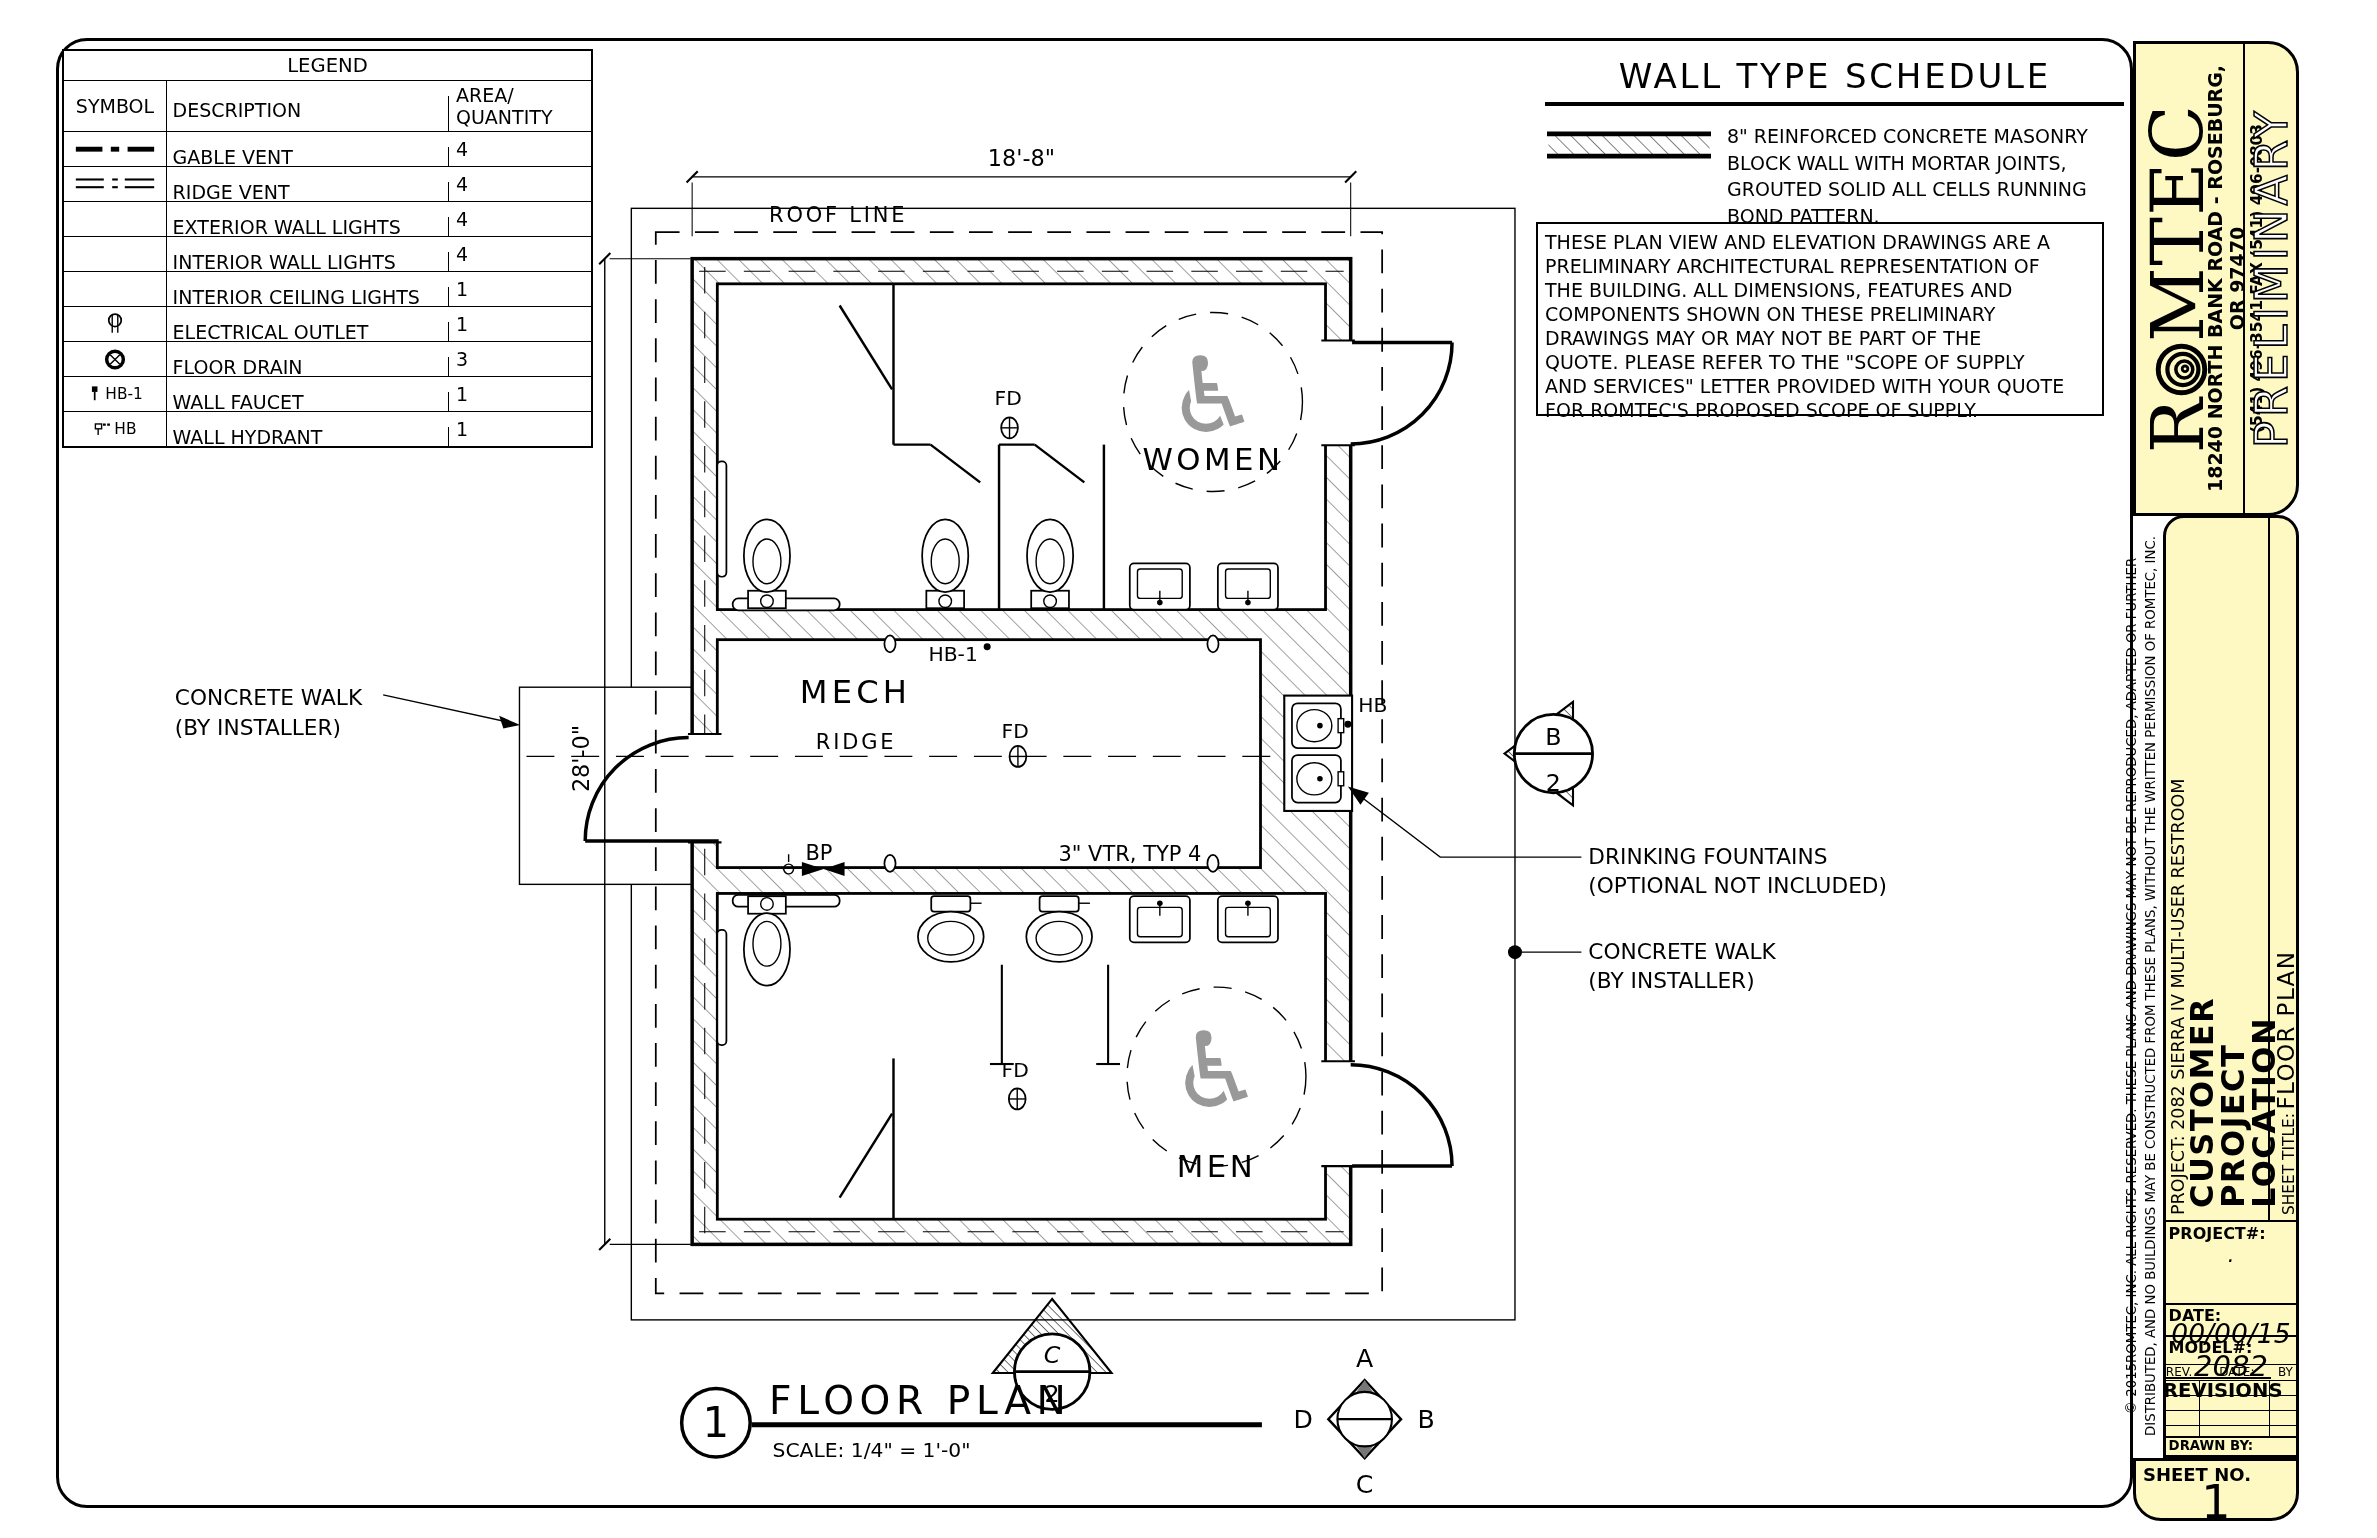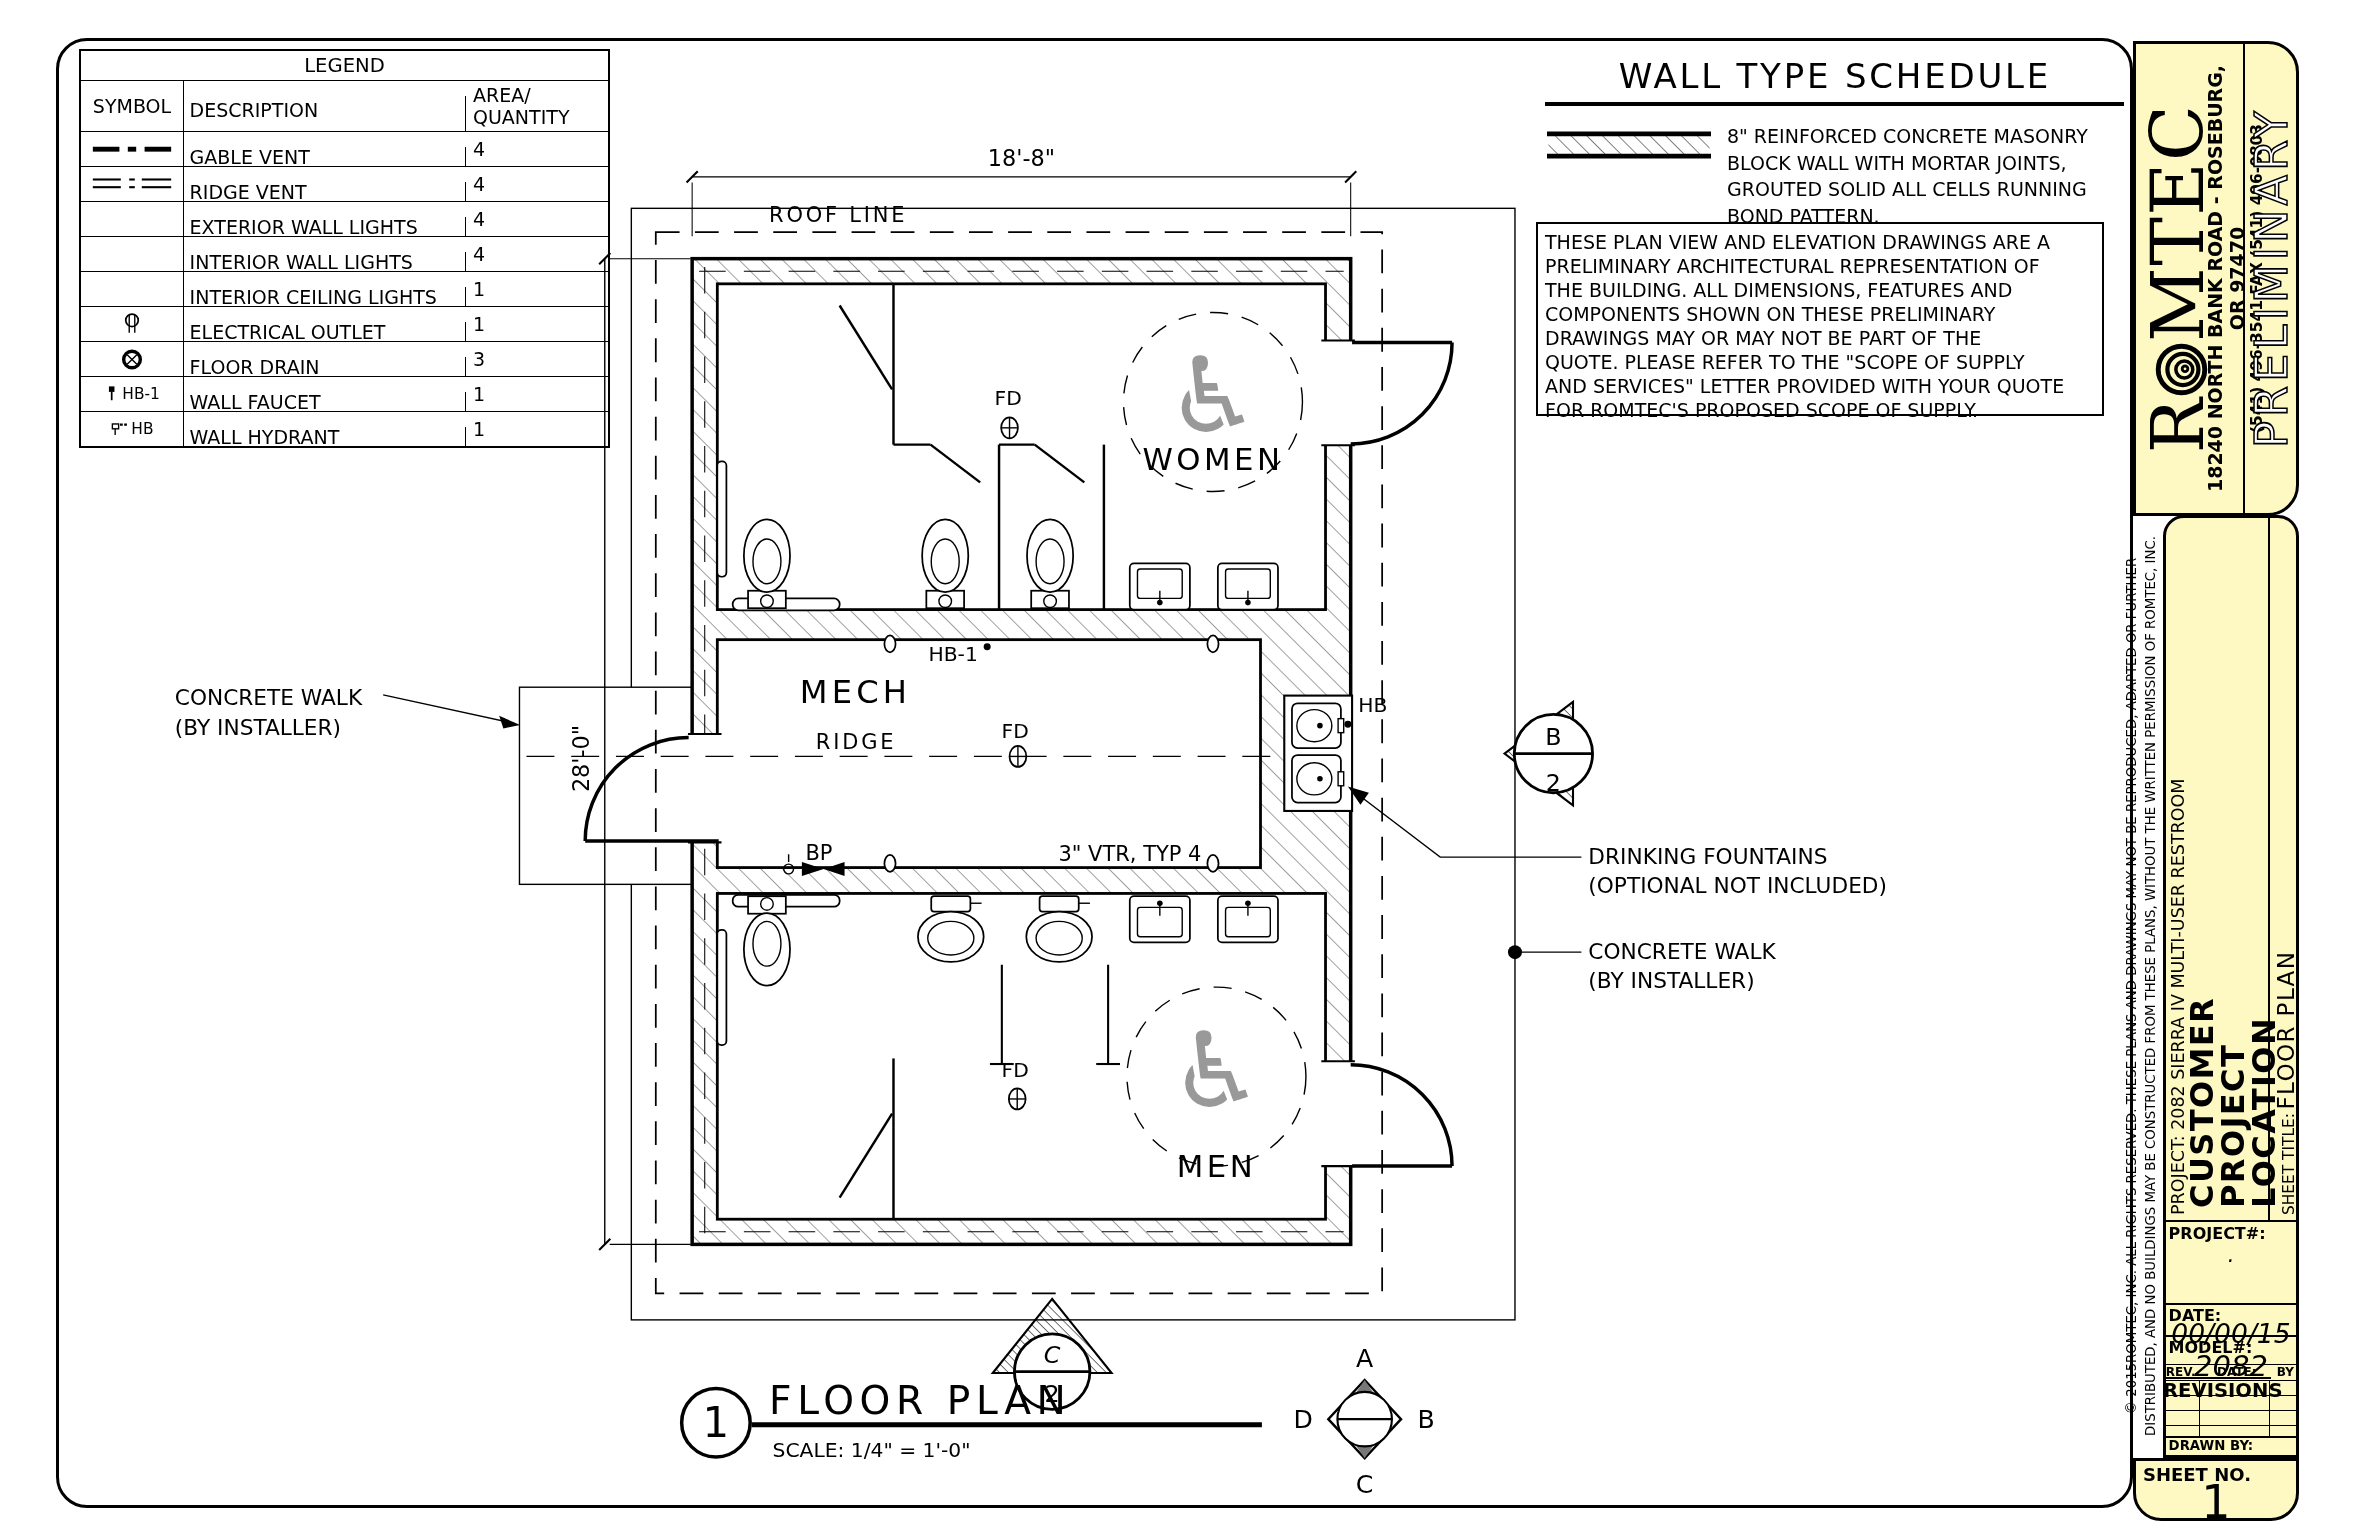--- a/index.html
+++ b/index.html
@@ -3,21 +3,21 @@
 <meta charset="utf-8">
 <style>
   html,body{margin:0;padding:0;background:#e8e8e8;}
   .sheet{position:relative;width:2377px;height:1538px;background:#ffffff;
          font-family:"DejaVu Sans",sans-serif;color:#000;overflow:hidden;}
   .abs{position:absolute;}
   .pre{white-space:pre-line;}
   
   .main-border{left:56px;top:38px;width:2071px;height:1464px;border:3.5px solid #000;border-radius:31px;}
   
-  .legend{left:79px;top:49px;width:531px;background:#fff;border:2.1px solid #000;box-sizing:border-box;font-size:19px;}
+  .legend{left:62px;top:49px;width:531px;background:#fff;border:2.1px solid #000;box-sizing:border-box;font-size:19px;}
   .legend .t{height:29px;line-height:29px;text-align:center;border-bottom:1.4px solid #000;font-size:19.6px;}
   .legend .hrow{display:flex;height:50px;border-bottom:1.4px solid #000;}
   .legend .row{display:flex;height:34px;border-bottom:1.4px solid #000;}
   .legend .row:last-child{border-bottom:none;}
   .legend .c1{width:102px;border-right:1.4px solid #000;display:flex;align-items:center;justify-content:center;}
   .legend .c2{width:282px;border-right:1.4px solid #000;display:flex;align-items:center;padding-left:5.6px;box-sizing:border-box;margin-top:15px;}
   .legend .c3{flex:1;display:flex;align-items:center;padding-left:7px;box-sizing:border-box;}
   .legend .hrow .c2,.legend .hrow .c3{align-items:flex-start;padding-top:2.8px;}
   .symlab{font-size:15.4px;margin-left:2.8px;}
   
@@ -33,21 +33,21 @@
   .addr1{font-size:19px;font-weight:bold;letter-spacing:0px;}
   .addr2{font-size:15.4px;font-weight:bold;}
   .cpy{font-size:13.3px;line-height:19px;text-align:center;}
   .projline{font-size:17.5px;}
   .custblock{font-size:32px;font-weight:bold;line-height:31px;letter-spacing:1.4px;}
   .sheettitle-lab{font-size:15.4px;}
   .sheettitle-val{font-size:23px;letter-spacing:1.4px;}
   .fieldlab{font-size:16px;font-weight:bold;}
   .fieldval{font-size:29px;font-style:italic;text-align:center;}
   .revtitle{font-size:19.6px;font-weight:bold;text-align:center;}
-  .revhead{font-size:12px;font-weight:bold;}
+  .revhead{font-size:12px;font-weight:normal;}
   .sheetno-lab{font-size:18px;font-weight:bold;}
   .sheetno-val{font-size:46px;text-align:center;}
   svg text{font-family:"DejaVu Sans",sans-serif;}
 </style>
 </head>
 <body>
 
 <div class="sheet">
 
   <div class="abs main-border"></div>

